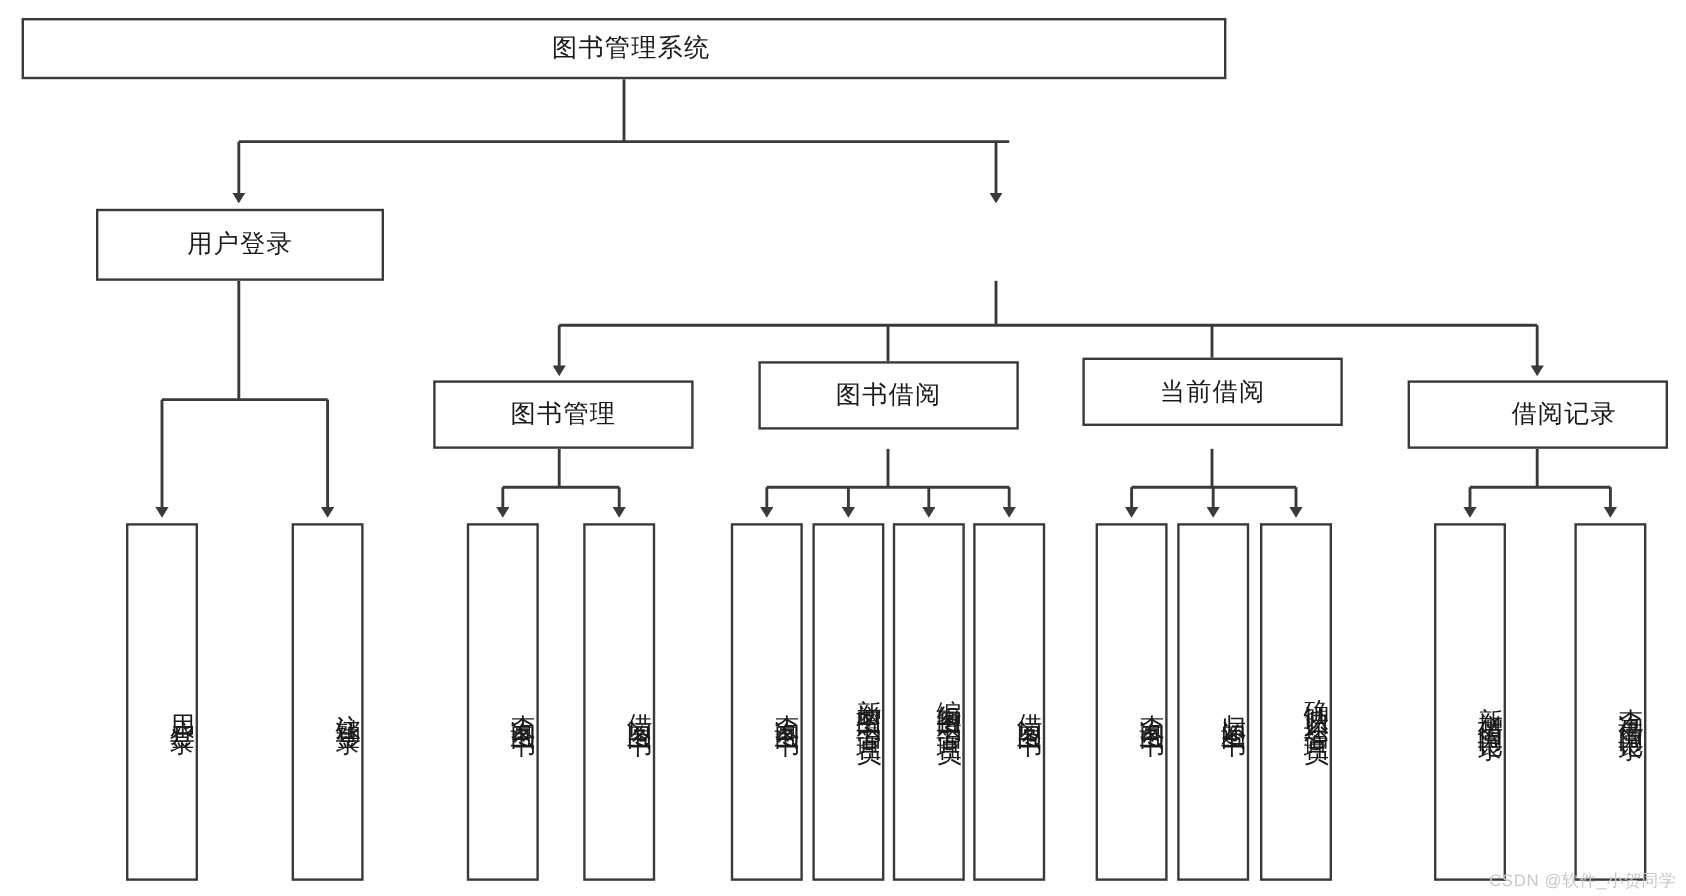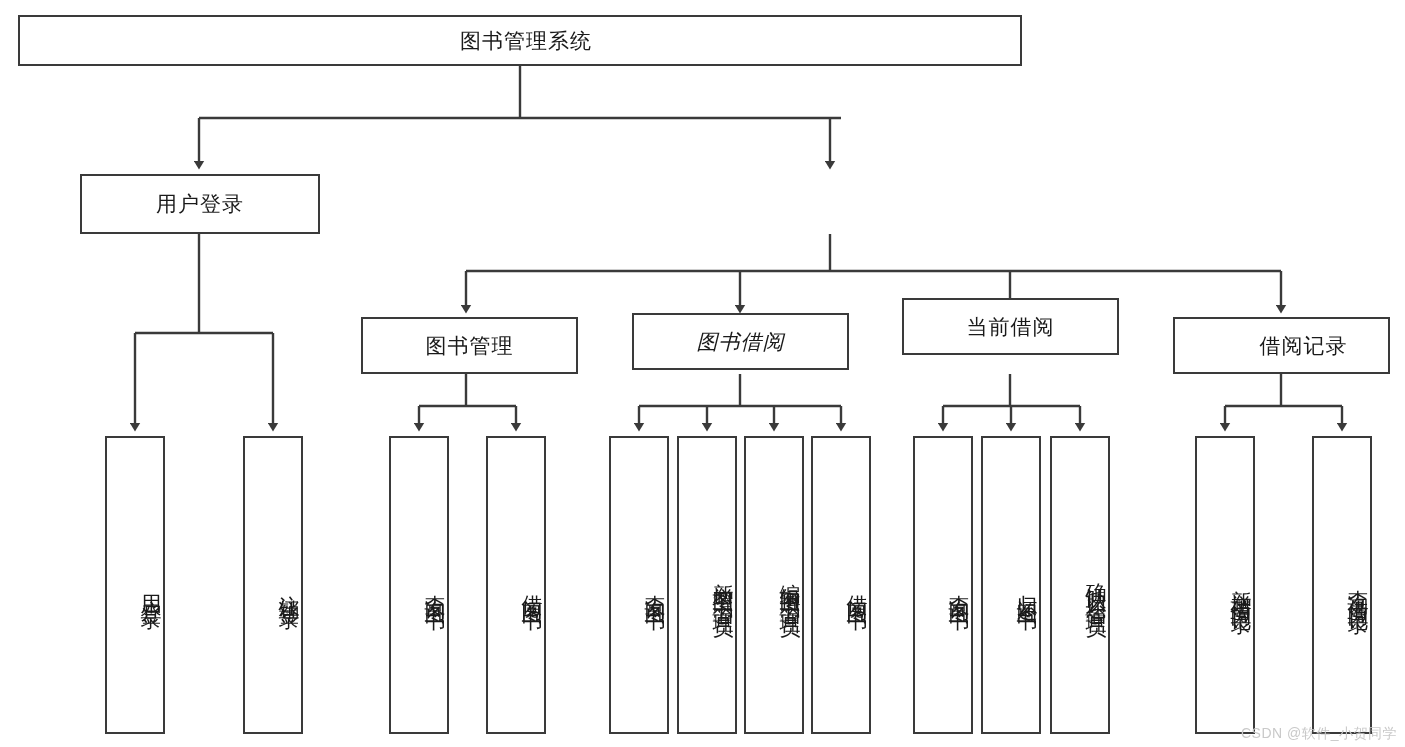--- a/index.html
+++ b/index.html
@@ -122,21 +122,21 @@
     <span class="label">图书管理系统</span>
   </div>
 
   <div class="node horiz" style="left:80px; top:174px; width:240px; height:60px;">
     <span class="label">用户登录</span>
   </div>
 
   <div class="node horiz" style="left:361px; top:317px; width:217px; height:57px;">
     <span class="label">图书管理</span>
   </div>
-  <div class="node horiz" style="left:632px; top:313px; width:217px; height:57px;font-style:italic;">
+  <div class="node horiz" style="left:632px; top:301px; width:217px; height:57px;">
     <span class="label">图书借阅</span>
   </div>
   <div class="node horiz" style="left:902px; top:298px; width:217px; height:57px;text-align:center;">
     <span class="label">当前借阅</span>
   </div>
   <div class="node horiz" style="left:1173px; top:317px; width:217px; height:57px;padding-left:44px;">
     <span class="label">借阅记录</span>
   </div>
 
   <div class="node vert" style="left:105px; top:436px; width:60px; height:298px;">

